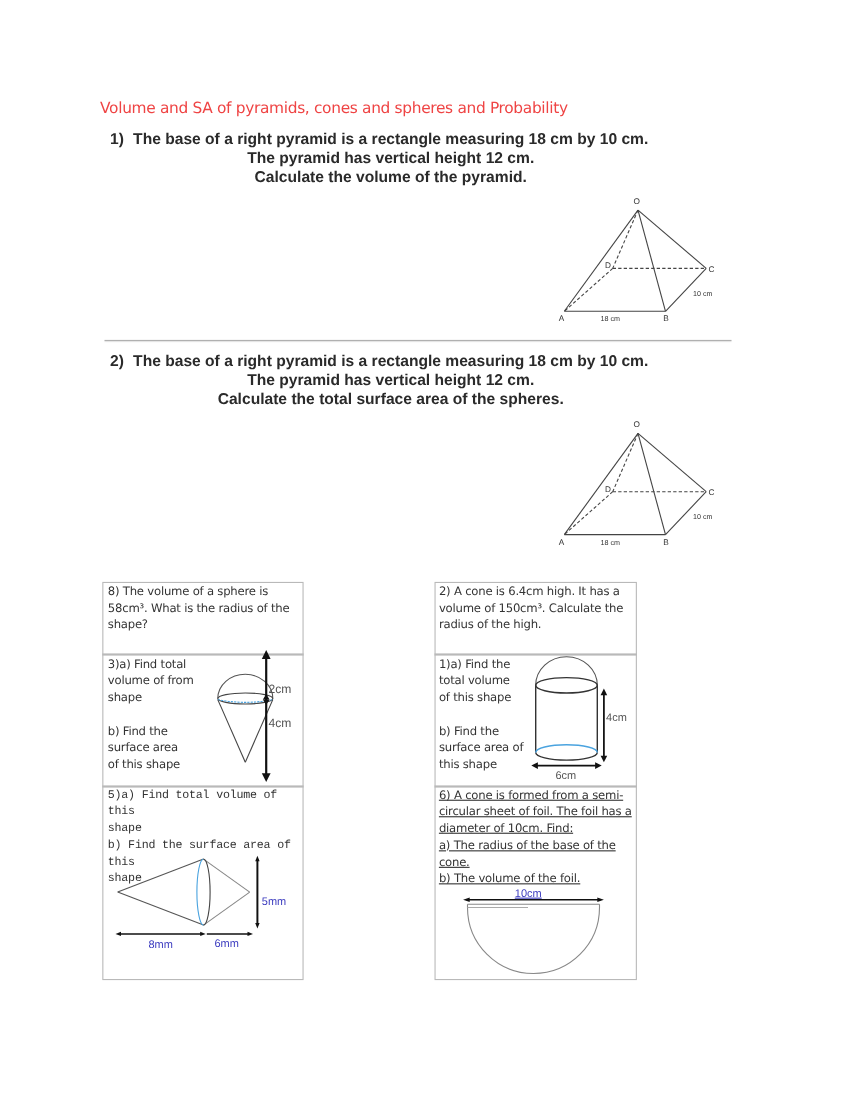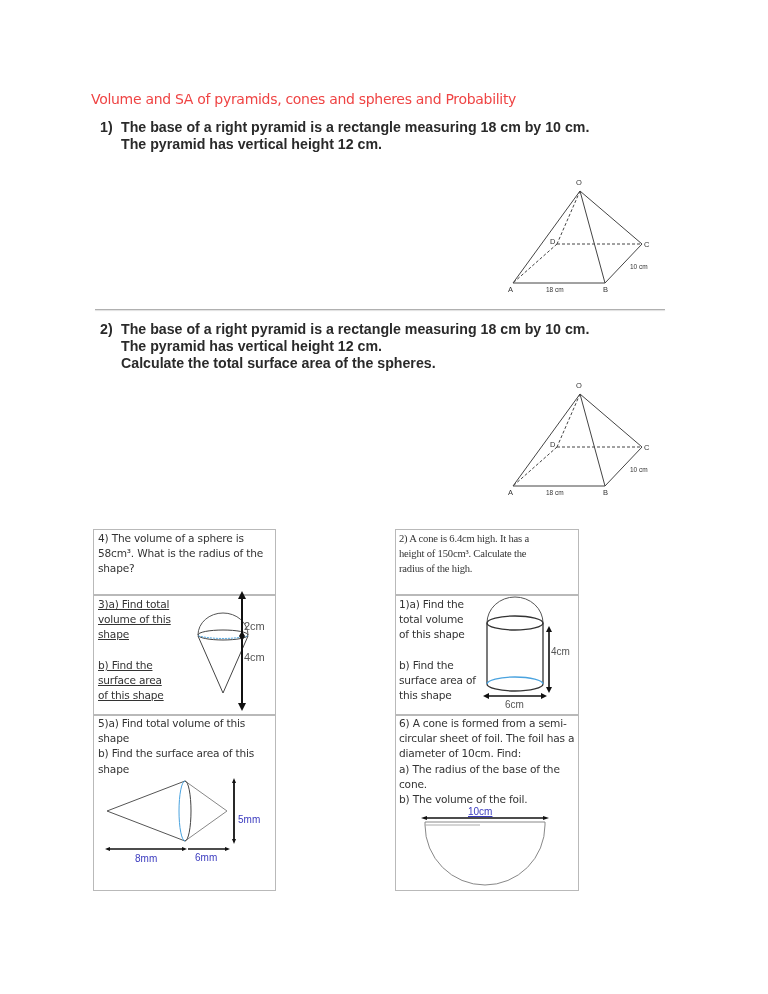--- a/index.html
+++ b/index.html
@@ -1,38 +1,39 @@
 <!DOCTYPE html>
 <html><head>
 <meta charset="utf-8">
 <style>
   html, body { margin:0; padding:0; background:#ffffff; }
   body { width:768px; height:994px; position:relative; overflow:hidden; font-family:"Liberation Sans", sans-serif; color:#1a1a1a; }
   .title { position:absolute; left:91px; top:91px; font-size:14px; color:#ef4444; font-family:"DejaVu Sans", sans-serif; letter-spacing:-0.3px; }
   .q { position:absolute; left:100px; font-weight:bold; font-size:14.2px; color:#2a2a2a; line-height:17px; }
   .q .num { position:absolute; left:0; }
-  .q .lines { margin-left:21px; }
+  .q .lines { margin-left:21px;text-align:center; }
   .q .lines div { white-space:nowrap; }
   .divider { position:absolute; left:95px; top:309px; width:570px; height:1px; background:#b0b0b0; box-shadow:0 1px 1px #ddd; }
   svg.fig { position:absolute; overflow:visible; }
   .fig text { font-family:"Liberation Sans", sans-serif; }
   .grid { position:absolute; border:1.5px solid #b9b9b9; box-sizing:border-box; }
   .cell { position:absolute; box-sizing:border-box; font-family:"DejaVu Sans", sans-serif; font-size:10.6px; line-height:15.2px; color:#333; letter-spacing:-0.2px; }
   .hline { position:absolute; height:1.5px; background:#b9b9b9; }
 </style>
 </head>
 <body>
 
 <div class="title">Volume and SA of pyramids, cones and spheres and Probability</div>
 
 <div class="q" style="top:119px;">
   <span class="num">1)</span>
   <div class="lines">
     <div>The base of a right pyramid is a rectangle measuring 18 cm by 10 cm.</div>
     <div>The pyramid has vertical height 12 cm.</div>
+    <div>Calculate the volume of the pyramid.</div>
   </div>
 </div>
 
 <svg class="fig" style="left:490px; top:170px;" width="200" height="130">
   <g stroke="#444" stroke-width="1" fill="none">
     <line x1="23" y1="113" x2="115" y2="113"></line>
     <line x1="115" y1="113" x2="152" y2="74"></line>
     <line x1="90" y1="21" x2="23" y2="113"></line>
     <line x1="90" y1="21" x2="115" y2="113"></line>
     <line x1="90" y1="21" x2="152" y2="74"></line>
@@ -90,34 +91,34 @@
 
 <div class="grid" style="left:93px; top:529px; width:183px; height:362px;"></div>
 <div class="hline" style="left:93px; top:594px; width:183px;"></div>
 <div class="hline" style="left:93px; top:714px; width:183px;"></div>
 
 <div class="grid" style="left:395px; top:529px; width:184px; height:362px;"></div>
 <div class="hline" style="left:395px; top:594px; width:184px;"></div>
 <div class="hline" style="left:395px; top:714px; width:184px;"></div>
 
 <div class="cell" style="left:98px; top:531px; width:175px;">
-  <div>4) The volume of a sphere is</div>
+  <div>8) The volume of a sphere is</div>
   <div>58cm³. What is the radius of the</div>
   <div>shape?</div>
 </div>
 
-<div class="cell" style="left:399px; top:531px; width:178px;font-family:Liberation Serif, serif;">
+<div class="cell" style="left:399px; top:531px; width:178px;">
   <div>2) A cone is 6.4cm high. It has a</div>
-  <div>height of 150cm³. Calculate the</div>
+  <div>volume of 150cm³. Calculate the</div>
   <div>radius of the high.</div>
 </div>
 
-<div class="cell" style="left:98px; top:597px; width:80px;text-decoration:underline;">
+<div class="cell" style="left:98px; top:597px; width:80px;">
   <div>3)a) Find total</div>
-  <div>volume of this</div>
+  <div>volume of from</div>
   <div>shape</div>
   <div style="height:15px;"></div>
   <div>b) Find the</div>
   <div>surface area</div>
   <div>of this shape</div>
 </div>
 <svg class="fig" style="left:180px; top:605px;" width="95" height="105">
   <path d="M18 30 A 25 22 0 0 1 68 30" fill="none" stroke="#555" stroke-width="1"></path>
   <ellipse cx="43" cy="30" rx="25" ry="5" fill="none" stroke="#444" stroke-width="1"></ellipse>
   <path d="M18 31 Q43 36 68 31" fill="none" stroke="#4aa3df" stroke-width="1" stroke-dasharray="2,1"></path>
@@ -153,21 +154,21 @@
   <line x1="64" y1="34" x2="64" y2="93" stroke="#111" stroke-width="1.6"></line>
   <polygon points="64,30 61,36 67,36" fill="#111"></polygon>
   <polygon points="64,97 61,91 67,91" fill="#111"></polygon>
   <text x="66" y="59" font-size="10" fill="#555">4cm</text>
   <line x1="2" y1="100" x2="58" y2="100" stroke="#111" stroke-width="1.6"></line>
   <polygon points="-2,100 4,97 4,103" fill="#111"></polygon>
   <polygon points="62,100 56,97 56,103" fill="#111"></polygon>
   <text x="20" y="112" font-size="10" fill="#555">6cm</text>
 </svg>
 
-<div class="cell" style="left:98px; top:716px; width:175px;">
+<div class="cell" style="left:98px; top:716px; width:175px;font-family:Liberation Mono, monospace;">
   <div>5)a) Find total volume of this</div>
   <div>shape</div>
   <div>b) Find the surface area of this</div>
   <div>shape</div>
 </div>
 <svg class="fig" style="left:100px; top:778px;" width="170" height="100">
   <line x1="7" y1="33" x2="85" y2="3" stroke="#555" stroke-width="1"></line>
   <line x1="7" y1="33" x2="85" y2="63" stroke="#555" stroke-width="1"></line>
   <line x1="85" y1="3" x2="127" y2="33" stroke="#888" stroke-width="1"></line>
   <line x1="85" y1="63" x2="127" y2="33" stroke="#888" stroke-width="1"></line>
@@ -179,21 +180,21 @@
   <text x="138" y="45" font-size="10" fill="#3b3bbf">5mm</text>
   <line x1="8" y1="71" x2="84" y2="71" stroke="#111" stroke-width="1.4"></line>
   <polygon points="5,71 10,69 10,73" fill="#111"></polygon>
   <polygon points="87,71 82,69 82,73" fill="#111"></polygon>
   <line x1="88" y1="71" x2="127" y2="71" stroke="#111" stroke-width="1.4"></line>
   <polygon points="130,71 125,69 125,73" fill="#111"></polygon>
   <text x="35" y="84" font-size="10" fill="#3b3bbf">8mm</text>
   <text x="95" y="83" font-size="10" fill="#3b3bbf">6mm</text>
 </svg>
 
-<div class="cell" style="left:399px; top:716px; width:178px;">
+<div class="cell" style="left:399px; top:716px; width:178px;text-decoration:underline;">
   <div>6) A cone is formed from a semi-</div>
   <div>circular sheet of foil. The foil has a</div>
   <div>diameter of 10cm. Find:</div>
   <div>a) The radius of the base of the</div>
   <div>cone.</div>
   <div>b) The volume of the foil.</div>
 </div>
 <svg class="fig" style="left:420px; top:806px;" width="140" height="82">
   <line x1="4" y1="12" x2="126" y2="12" stroke="#111" stroke-width="1.3"></line>
   <polygon points="1,12 7,10 7,14" fill="#111"></polygon>

